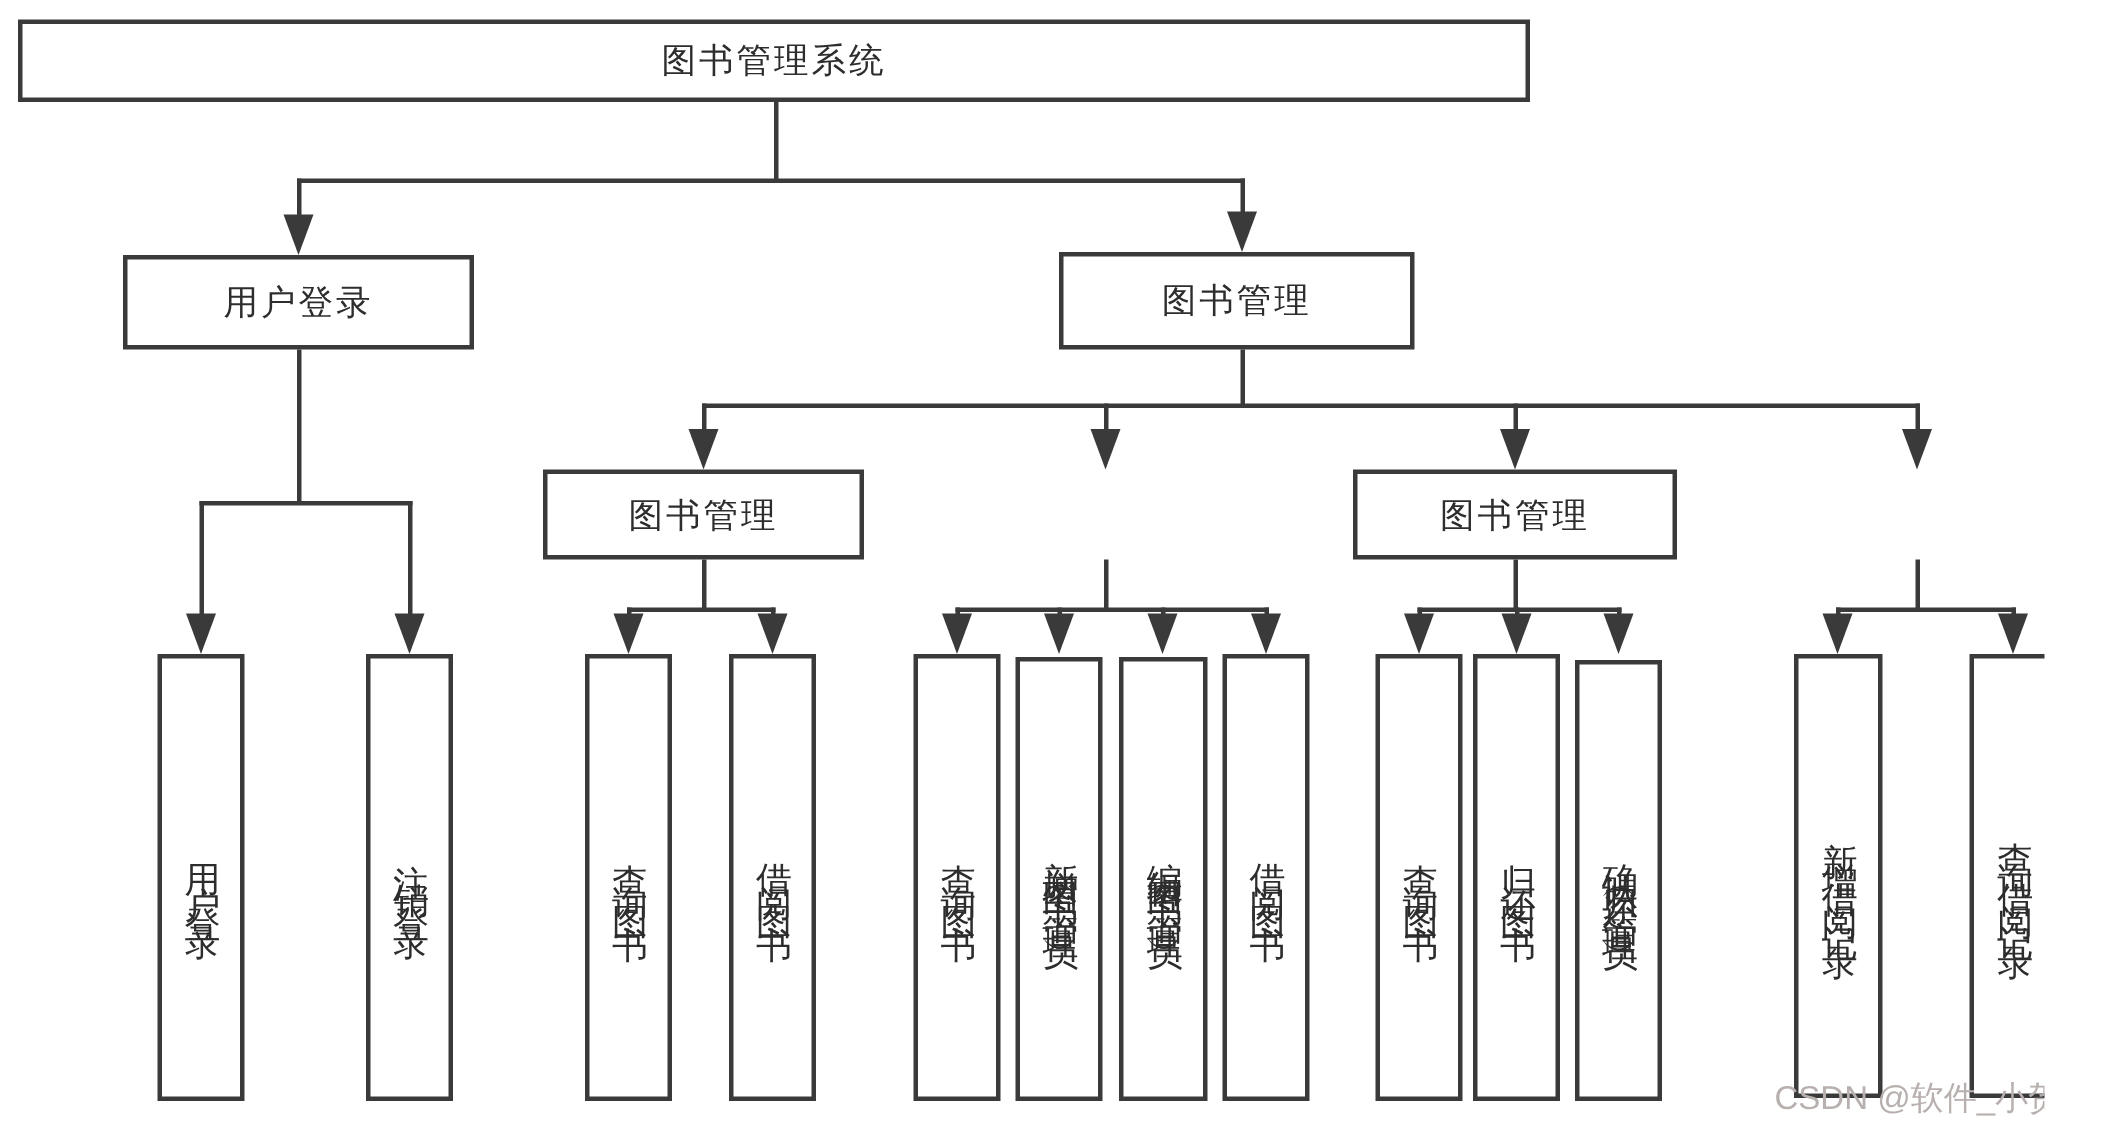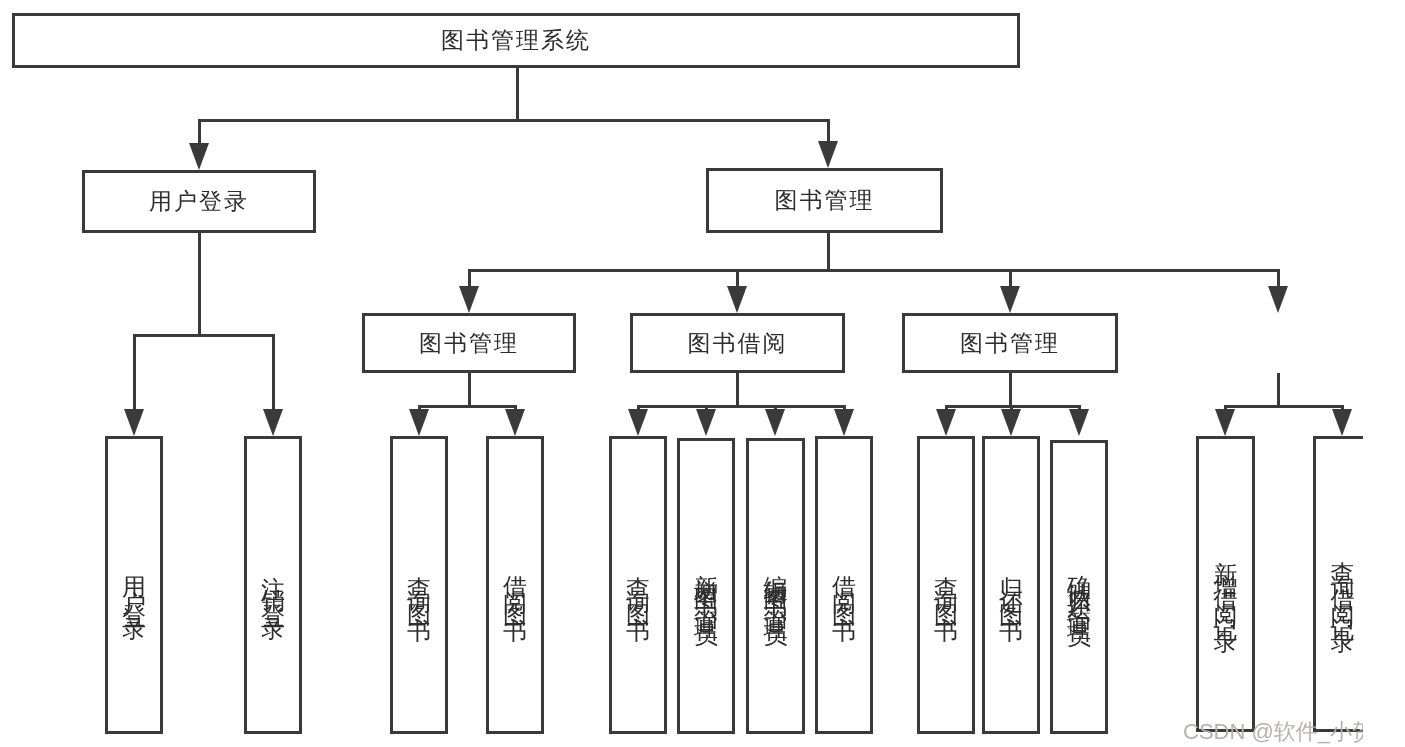--- a/index.html
+++ b/index.html
@@ -98,23 +98,20 @@
   <div class="line" style="left:736px;top:269px;width:3px;height:19px"></div>
   <div class="arrow" style="left:727px;top:286px"></div>
   <div class="line" style="left:1009px;top:269px;width:3px;height:19px"></div>
   <div class="arrow" style="left:1000px;top:286px"></div>
   <div class="line" style="left:1277px;top:269px;width:3px;height:19px"></div>
   <div class="arrow" style="left:1268px;top:286px"></div>
 
   <div class="box" style="left:362px;top:313px;width:214px;height:60px">
     <span>图书管理</span>
   </div>
-  <div class="box" style="left:630px;top:313px;width:215px;height:60px">
-    <span>图书借阅</span>
-  </div>
   <div class="box" style="left:902px;top:313px;width:216px;height:60px">
     <span>图书管理</span>
   </div>
 
   <div class="line" style="left:468px;top:373px;width:3px;height:35px"></div>
   <div class="line" style="left:418px;top:405px;width:99px;height:3px"></div>
   <div class="line" style="left:418px;top:405px;width:3px;height:8px"></div>
   <div class="arrow" style="left:409px;top:409px"></div>
   <div class="line" style="left:514px;top:405px;width:3px;height:8px"></div>
   <div class="arrow" style="left:505px;top:409px"></div>

